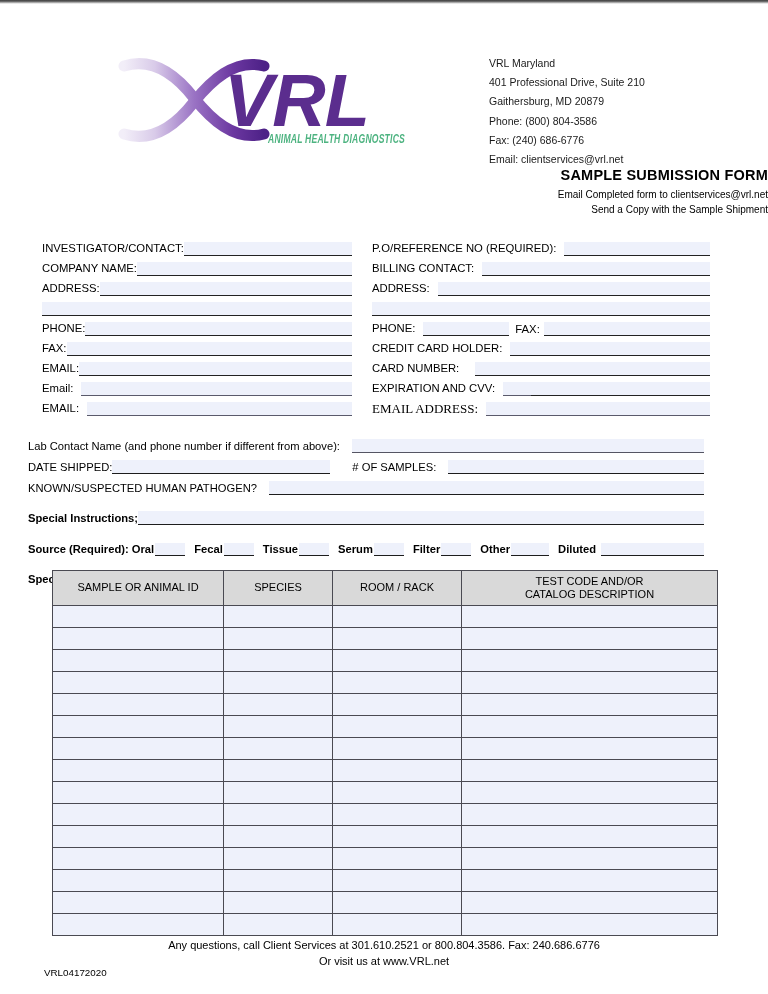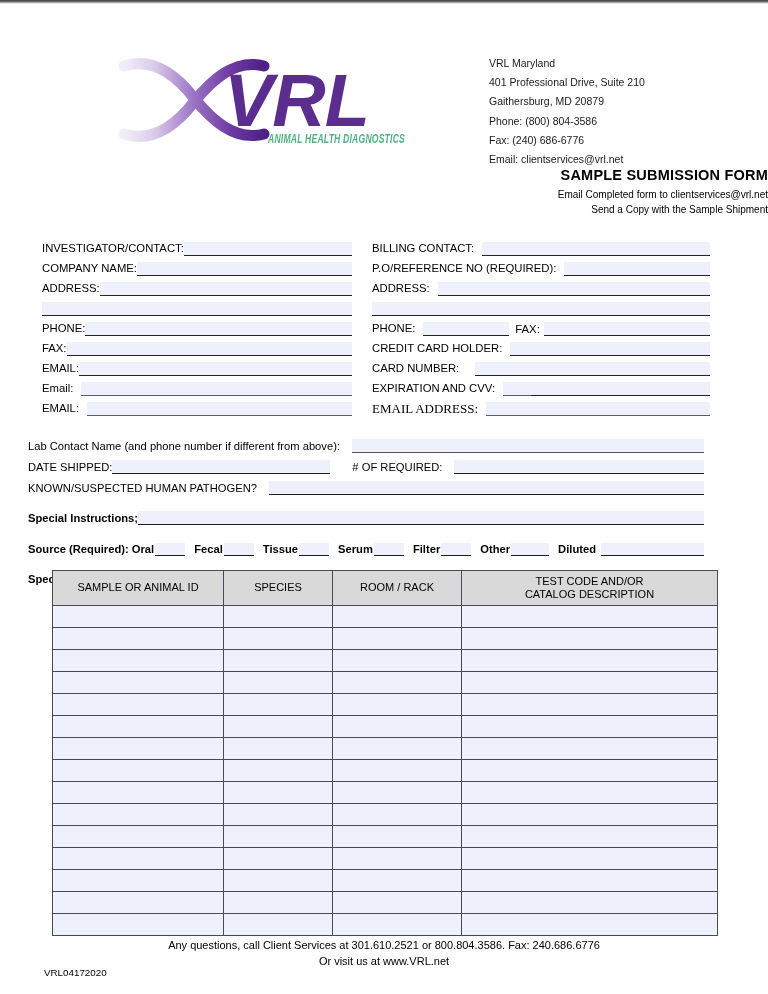--- a/index.html
+++ b/index.html
@@ -312,26 +312,26 @@
         </div>
         <div class="frow">
           <span class="flabel">EMAIL:</span>
           <span class="fline gap"></span>
           <span class="fline thin"></span>
         </div>
       </div>
 
       <div class="col col-right">
         <div class="frow">
+          <span class="flabel">P.O/REFERENCE NO (REQUIRED):</span>
+          <span class="fline gap"></span>
+          <span class="fline"></span>
+        </div>
+        <div class="frow">
           <span class="flabel">BILLING CONTACT:</span>
-          <span class="fline gap"></span>
-          <span class="fline"></span>
-        </div>
-        <div class="frow">
-          <span class="flabel">P.O/REFERENCE NO (REQUIRED):</span>
           <span class="fline gap"></span>
           <span class="fline"></span>
         </div>
         <div class="frow">
           <span class="flabel">ADDRESS:</span>
           <span class="fline gap"></span>
           <span class="fline"></span>
         </div>
         <div class="frow cont">
           <span class="fline"></span>
@@ -370,21 +370,21 @@
 
     <div class="mid">
       <div class="mrow">
         <span class="mlabel">Lab Contact Name (and phone number if different from above):</span>
         <span class="mline gapsm"></span>
         <span class="mline thin"></span>
       </div>
       <div class="mrow">
         <span class="mlabel">DATE SHIPPED:</span>
         <span class="mline half"></span>
-        <span class="mlabel" style="padding-left:22px"># OF REQUIRED:</span>
+        <span class="mlabel" style="padding-left:22px"># OF SAMPLES:</span>
         <span class="mline gapsm"></span>
         <span class="mline"></span>
       </div>
       <div class="mrow">
         <span class="mlabel">KNOWN/SUSPECTED HUMAN PATHOGEN?</span>
         <span class="mline gapsm"></span>
         <span class="mline"></span>
       </div>
       <div class="mid-gap"></div>
       <div class="mrow">

